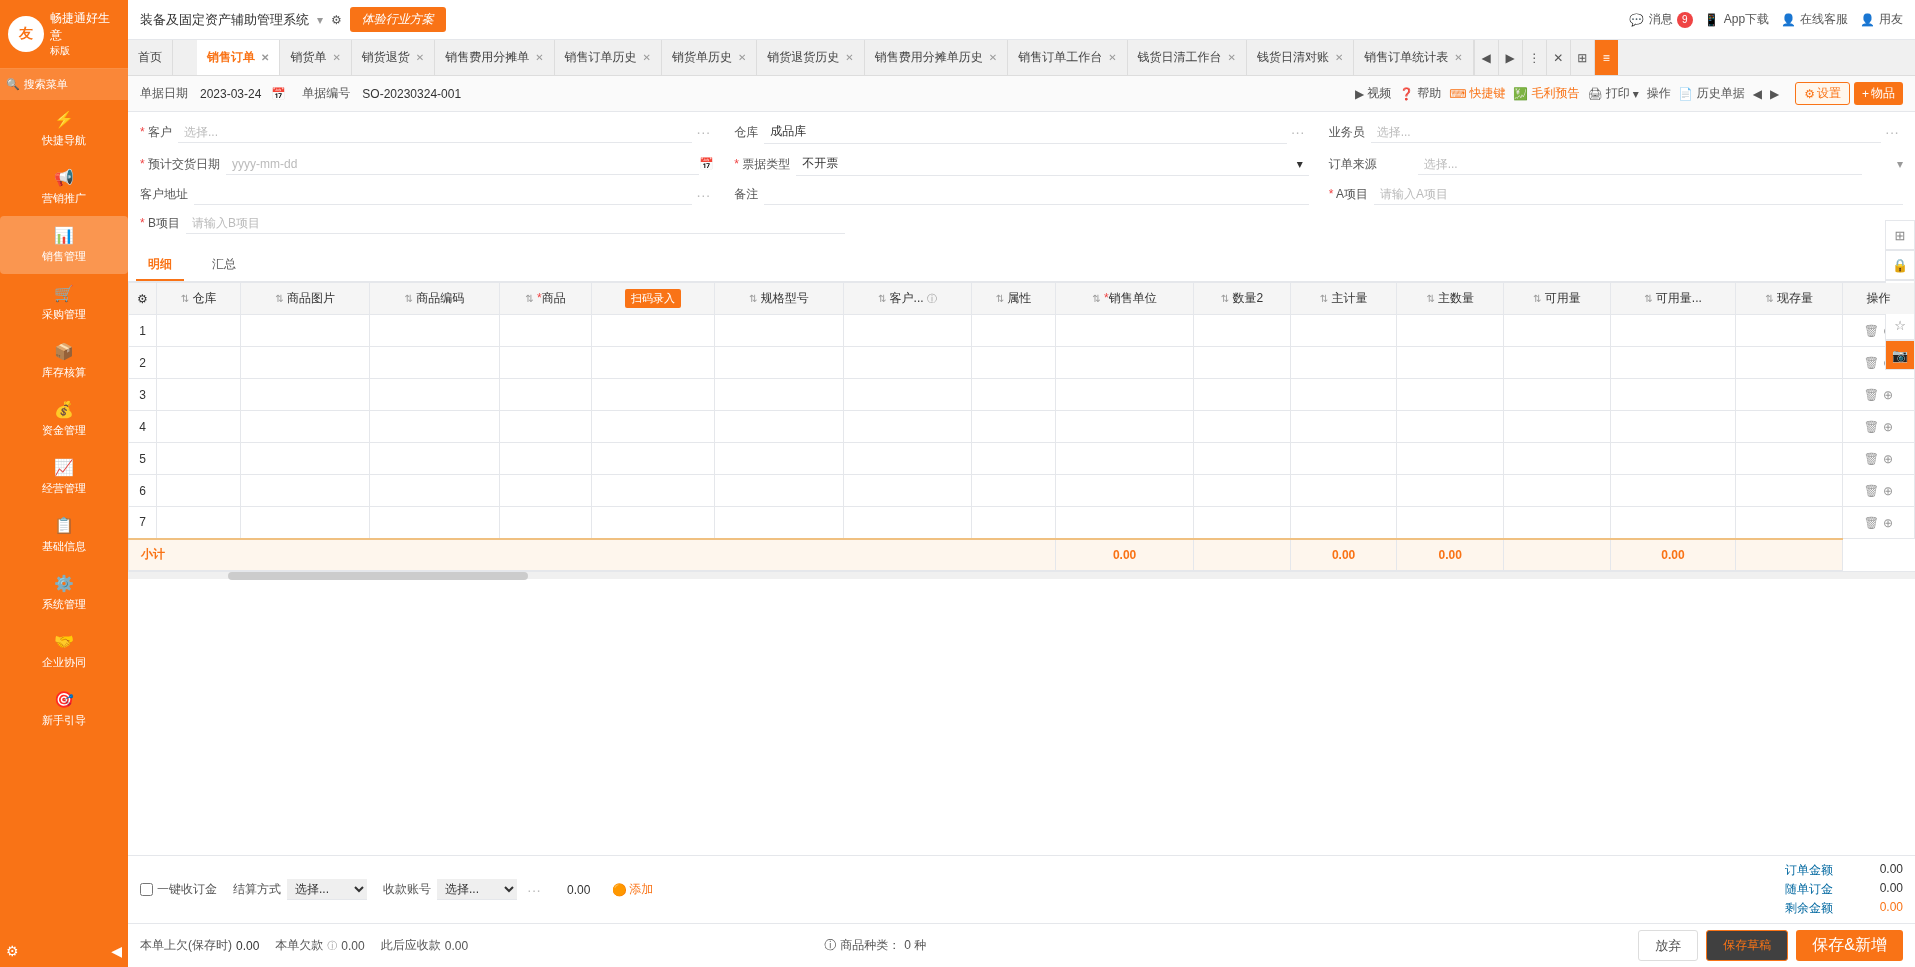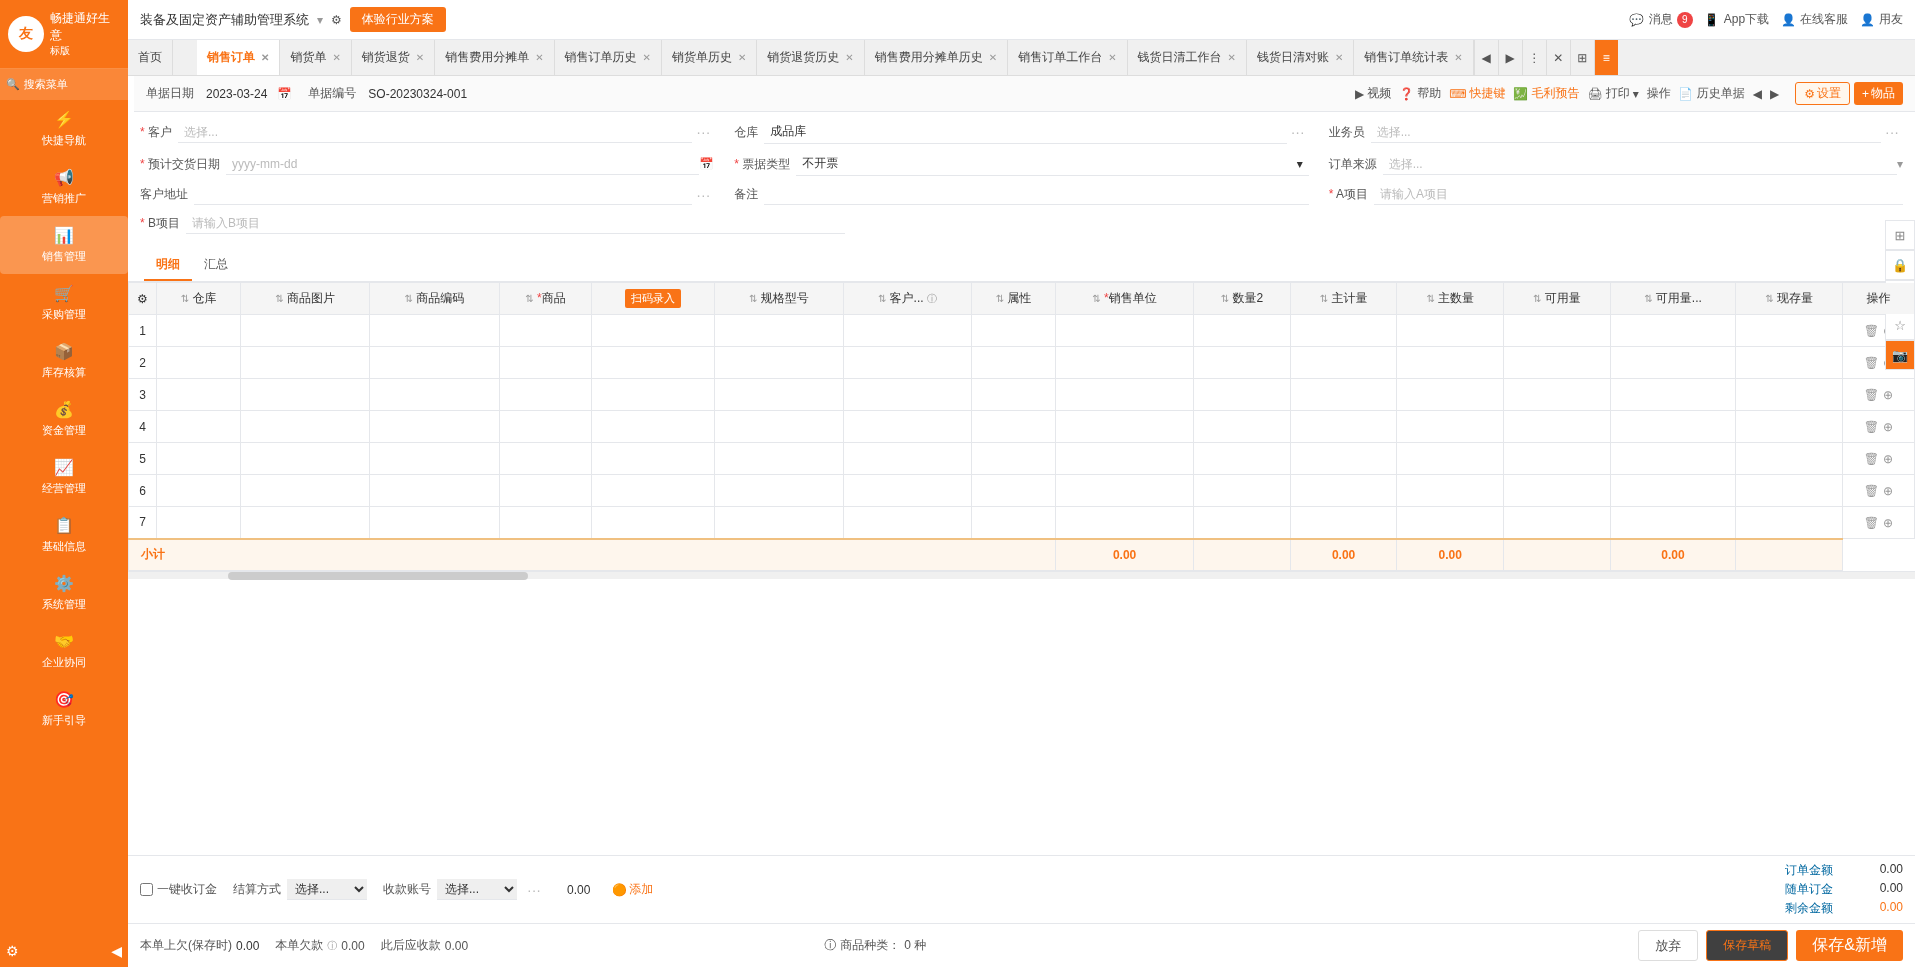--- a/index.html
+++ b/index.html
@@ -19,57 +19,57 @@
     .sidebar-footer { margin-top: auto; width: 100%; padding: 8px 6px; display: flex; justify-content: space-between; align-items: center; }
     .sidebar-footer-icon { color: white; font-size: 14px; cursor: pointer; }
 
     
     .main { flex: 1; display: flex; flex-direction: column; overflow: hidden; }
 
     
     .topbar { height: 40px; background: white; display: flex; align-items: center; padding: 0 12px; border-bottom: 1px solid #e5e7eb; justify-content: space-between; flex-shrink: 0; }
     .topbar-left { display: flex; align-items: center; gap: 8px; }
     .system-title { font-size: 13px; color: #333; }
-    .topbar-btn { background: #f97316; color: white; border: none; padding: 4px 12px; border-radius: 3px; cursor: pointer; font-size: 12px; }
+    .topbar-btn { background: #f97316; color: white; border: none; padding: 4px 12px; border-radius: 3px; cursor: pointer; font-size: 12px; font-style: italic; }
     .topbar-right { display: flex; align-items: center; gap: 12px; color: #555; font-size: 12px; }
     .topbar-right-item { display: flex; align-items: center; gap: 4px; cursor: pointer; }
     .badge { background: #ef4444; color: white; border-radius: 50%; width: 16px; height: 16px; font-size: 10px; display: flex; align-items: center; justify-content: center; }
 
     
     .tabbar { height: 36px; background: #f0f0f0; display: flex; align-items: center; overflow: hidden; flex-shrink: 0; border-bottom: 1px solid #ddd; }
     .tab { padding: 0 10px; height: 36px; display: flex; align-items: center; gap: 4px; cursor: pointer; white-space: nowrap; border-right: 1px solid #ddd; font-size: 12px; color: #444; background: #f0f0f0; flex-shrink: 0; }
     .tab.active { background: white; color: #f97316; font-weight: bold; margin-left: 24px; }
     .tab .close { color: #999; font-size: 10px; margin-left: 2px; }
     .tab-nav-btn { width: 24px; height: 36px; display: flex; align-items: center; justify-content: center; cursor: pointer; border-left: 1px solid #ddd; color: #555; background: #f0f0f0; flex-shrink: 0; }
 
     
     .content { flex: 1; background: white; overflow: hidden; display: flex; flex-direction: column; }
 
     
-    .form-header { padding: 6px 12px; display: flex; align-items: center; gap: 16px; background: #fafafa; border-bottom: 1px solid #e5e7eb; flex-shrink: 0; margin-left: 6px; }
+    .form-header { padding: 6px 12px; display: flex; align-items: center; gap: 16px; background: #fafafa; border-bottom: 1px solid #e5e7eb; flex-shrink: 0; }
     .form-header-field { display: flex; align-items: center; gap: 6px; font-size: 12px; color: #333; }
     .form-header-value { color: #333; font-weight: 500; }
     .form-toolbar { margin-left: auto; display: flex; align-items: center; gap: 8px; font-size: 12px; color: #555; }
     .form-toolbar-item { display: flex; align-items: center; gap: 3px; cursor: pointer; color: #555; }
     .form-toolbar-item.orange { color: #f97316; }
 
     
     .form-body { padding: 8px 12px; flex-shrink: 0; }
     .form-row { display: flex; align-items: center; margin-bottom: 8px; gap: 0; }
     .form-field { display: flex; align-items: center; flex: 1; min-width: 0; }
     .form-label { font-size: 12px; color: #555; white-space: nowrap; margin-right: 6px; flex-shrink: 0; }
     .required { color: #ef4444; }
     .form-input { flex: 1; border: none; border-bottom: 1px solid #e5e7eb; padding: 3px 6px; font-size: 12px; color: #333; background: transparent; min-width: 0; outline: none; }
     .form-input::placeholder { color: #bbb; }
     .form-select-display { flex: 1; border: none; border-bottom: 1px solid #e5e7eb; padding: 3px 6px; font-size: 12px; color: #333; display: flex; align-items: center; justify-content: space-between; cursor: pointer; min-width: 0; }
     .dots { color: #bbb; font-size: 14px; cursor: pointer; padding: 0 4px; flex-shrink: 0; }
     .field-divider { width: 20px; flex-shrink: 0; }
 
     
-    .table-tabs { display: flex; padding: 0 16px; border-bottom: 1px solid #e5e7eb; flex-shrink: 0; }
+    .table-tabs { display: flex; padding: 0 8px; border-bottom: 1px solid #e5e7eb; flex-shrink: 0; gap: 16px; }
     .table-tab { padding: 6px 12px; cursor: pointer; font-size: 12px; color: #555; border-bottom: 2px solid transparent; }
     .table-tab.active { color: #f97316; border-bottom-color: #f97316; font-weight: bold; }
 
     
     .grid-container { flex: 1; overflow: auto; position: relative; }
     .grid-table { width: 100%; border-collapse: collapse; font-size: 12px; min-width: 1400px; }
     .grid-table th { background: #f5f5f5; border: 1px solid #e5e7eb; padding: 6px 4px; text-align: center; white-space: nowrap; color: #333; font-weight: normal; position: sticky; top: 0; z-index: 10; }
     .grid-table td { border: 1px solid #e5e7eb; padding: 4px; height: 32px; text-align: center; color: #333; }
     .row-num { color: #999; width: 24px; }
     .grid-header-settings { display: flex; align-items: center; justify-content: center; }
@@ -359,21 +359,21 @@
         </div>
         <div class="field-divider"></div>
         <div class="form-field" style="flex:1.2;">
           <span class="form-label"><span class="required">*</span> <span>票据类型</span></span>
           <div class="form-select-display">
             <span>不开票</span>
             <span>▾</span>
           </div>
         </div>
         <div class="field-divider"></div>
-        <div class="form-field" style="flex:1.2;">
+        <div class="form-field" style="flex:1.2;gap:35px;">
           <span class="form-label">订单来源</span>
           <input class="form-input" placeholder="选择..." style="">
           <span style="color:#999;">▾</span>
         </div>
       </div>
 
       <div class="form-row">
         <div class="form-field" style="flex:1.2;">
           <span class="form-label">客户地址</span>
           <input class="form-input" style="">

